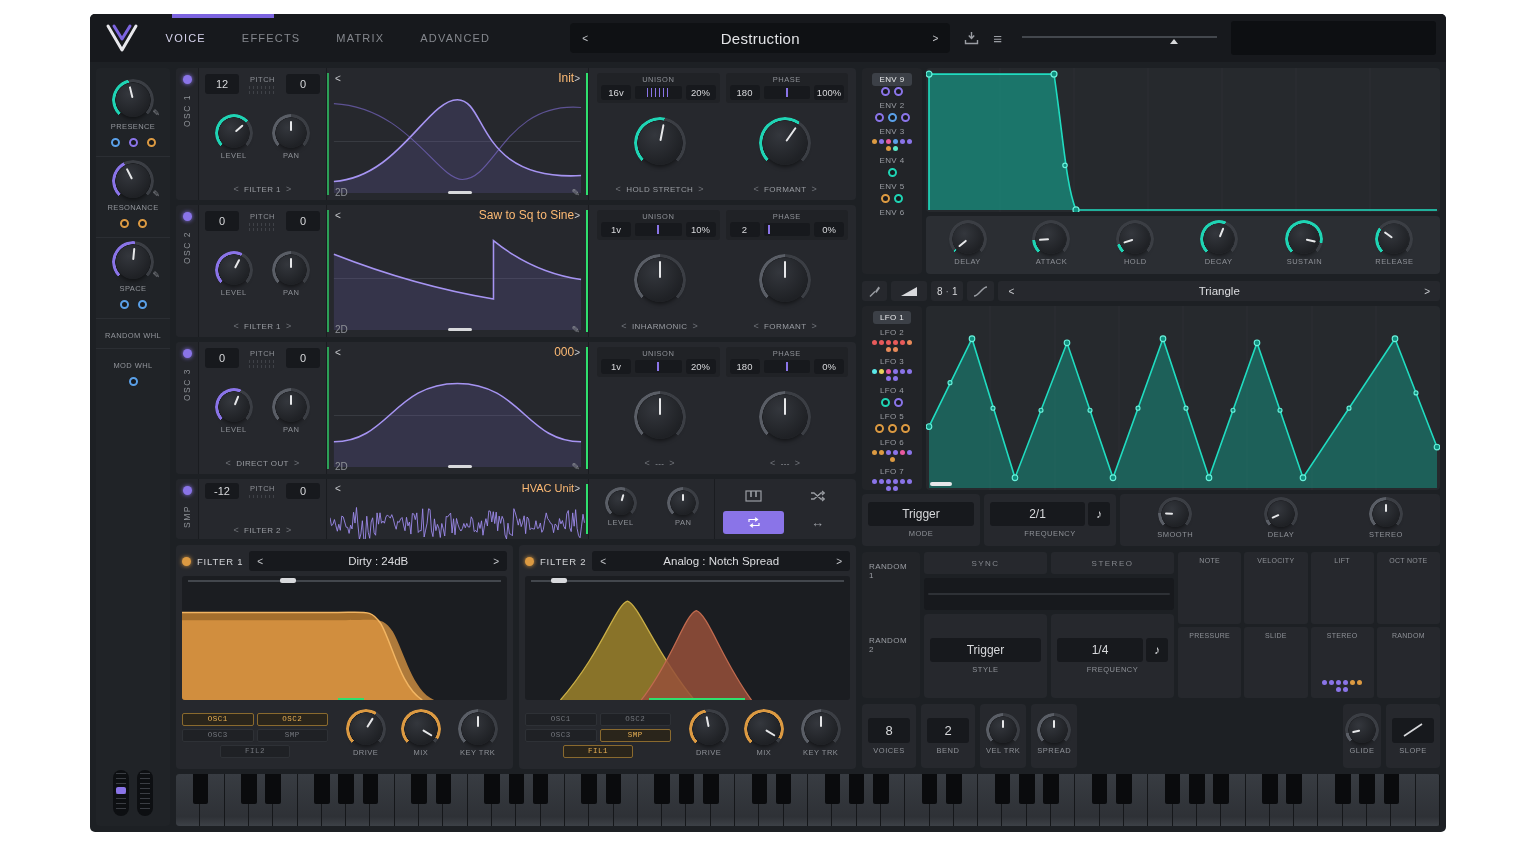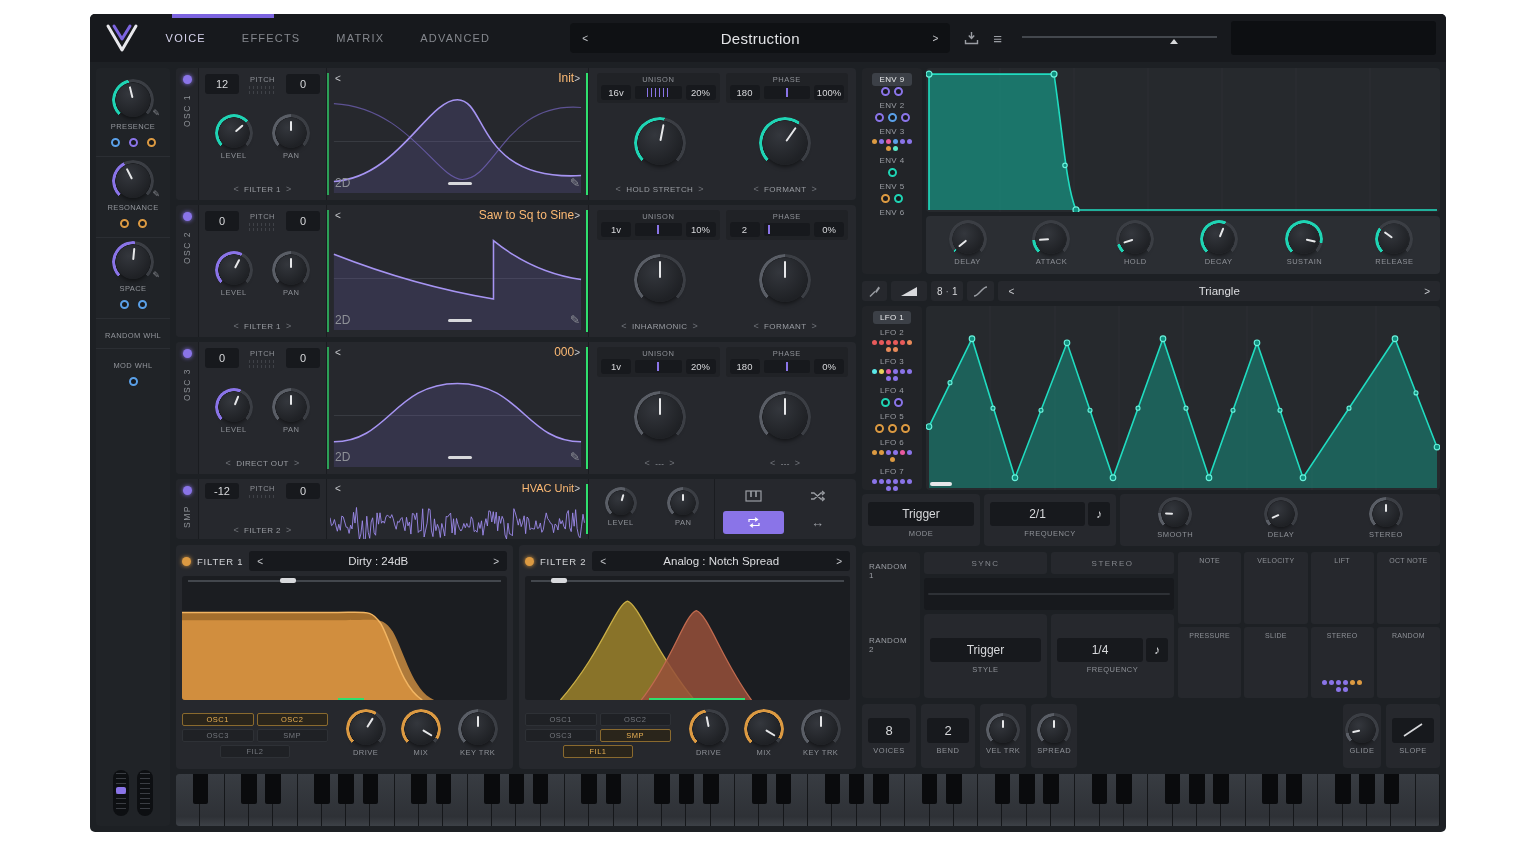--- a/index.html
+++ b/index.html
@@ -82,22 +82,22 @@
 .prow { display:flex; align-items:center; gap:4px; }
 .pv { width:34px; height:20px; }
 .pitch-mid { flex:1; text-align:center; }
 .ticks { height:3px; margin:2px auto 0; width:70%; opacity:.7;
   background:repeating-linear-gradient(90deg,#4a4d53 0 1px, transparent 1px 4px); }
 .krow { display:flex; justify-content:space-around; }
 .wave-panel { width:262px; border-left:1px solid #1a1c20; position:relative; }
 .wave-hd { height:20px; display:flex; align-items:center; padding:0 8px; }
 .wave-hd .wname { flex:1; text-align:right; font-size:12px; color:#fdba74; }
 .wave-svg { position:absolute; left:3px; right:3px; top:20px; bottom:13px; }
-.wave-ft { position:absolute; bottom:10px; left:8px; right:8px; display:flex;
-  justify-content:space-between; align-items:center; font-size:12px; color:#8e9197; }
+.wave-ft { position:absolute; bottom:2px; left:8px; right:8px; display:flex;
+  justify-content:space-between; align-items:center; font-size:10px; color:#8e9197; }
 .whandle { width:24px; height:3px; background:#d8d9dc; border-radius:2px; }
 .meterR { position:absolute; right:0; top:5px; bottom:5px; width:2px; background:#2fe06e; }
 .meterL { position:absolute; left:0; top:5px; bottom:5px; width:2px; background:#2fe06e; opacity:.65; }
 .uni-panel { flex:1; border-left:1px solid #1a1c20; padding:5px 8px 4px; display:flex;
   flex-direction:column; justify-content:space-between; position:relative; }
 .uni-top { display:flex; gap:6px; }
 .uni-box { flex:1; background:#202226; border-radius:3px; padding:2px 4px 3px; }
 .uni-vals { display:flex; align-items:center; margin-top:1px; }
 .uni-vals .vb { width:30px; height:15px; font-size:9.5px; }
 .ubar { flex:1; height:13px; background:#17191d; border-radius:2px; position:relative;
@@ -140,21 +140,21 @@
   margin-top:4px; overflow:hidden; }
 .f-top { position:absolute; top:4px; left:6px; right:6px; height:2px; background:#43474d; }
 .f-handle { position:absolute; top:2px; width:16px; height:5px; background:#d8d9dc; border-radius:2px; }
 .f-disp svg { position:absolute; left:0; right:0; bottom:0; height:116px; width:100%; }
 .f-kt { position:absolute; bottom:0; height:2px; background:#2fe06e; }
 .f-bot { display:flex; align-items:center; margin-top:6px; flex:1; gap:10px; }
 .f-ins { width:146px; display:flex; flex-direction:column; gap:3px; }
 .f-ins .frow { display:flex; gap:3px; justify-content:center; }
 .fbtn { flex:1; height:13px; border-radius:2px; background:#1f2125; color:#74777d;
   font-size:7.5px; display:flex; align-items:center; justify-content:center;
-  letter-spacing:.5px; border:1px solid #2e3136; }
+  letter-spacing:.5px; border:1px solid #2e3136;font-family:Liberation Mono, monospace; }
 .fbtn.on { color:#e8b053; border-color:#8a6a2e; background:#2a251b; }
 .fbtn.half { flex:none; width:70px; }
 .f-knobs { flex:1; display:flex; justify-content:space-around; }
 
 
 .right { position:absolute; left:772px; top:54px; width:578px; }
 .src-list { width:60px; background:#222428; border-radius:4px; display:flex;
   flex-direction:column; align-items:center; padding:4px 0; }
 .src-item { display:flex; flex-direction:column; align-items:center; padding:1px 0; }
 .src-label { font-size:8px; color:#9a9da3; padding:2px 7px; border-radius:3px; letter-spacing:.4px; }

